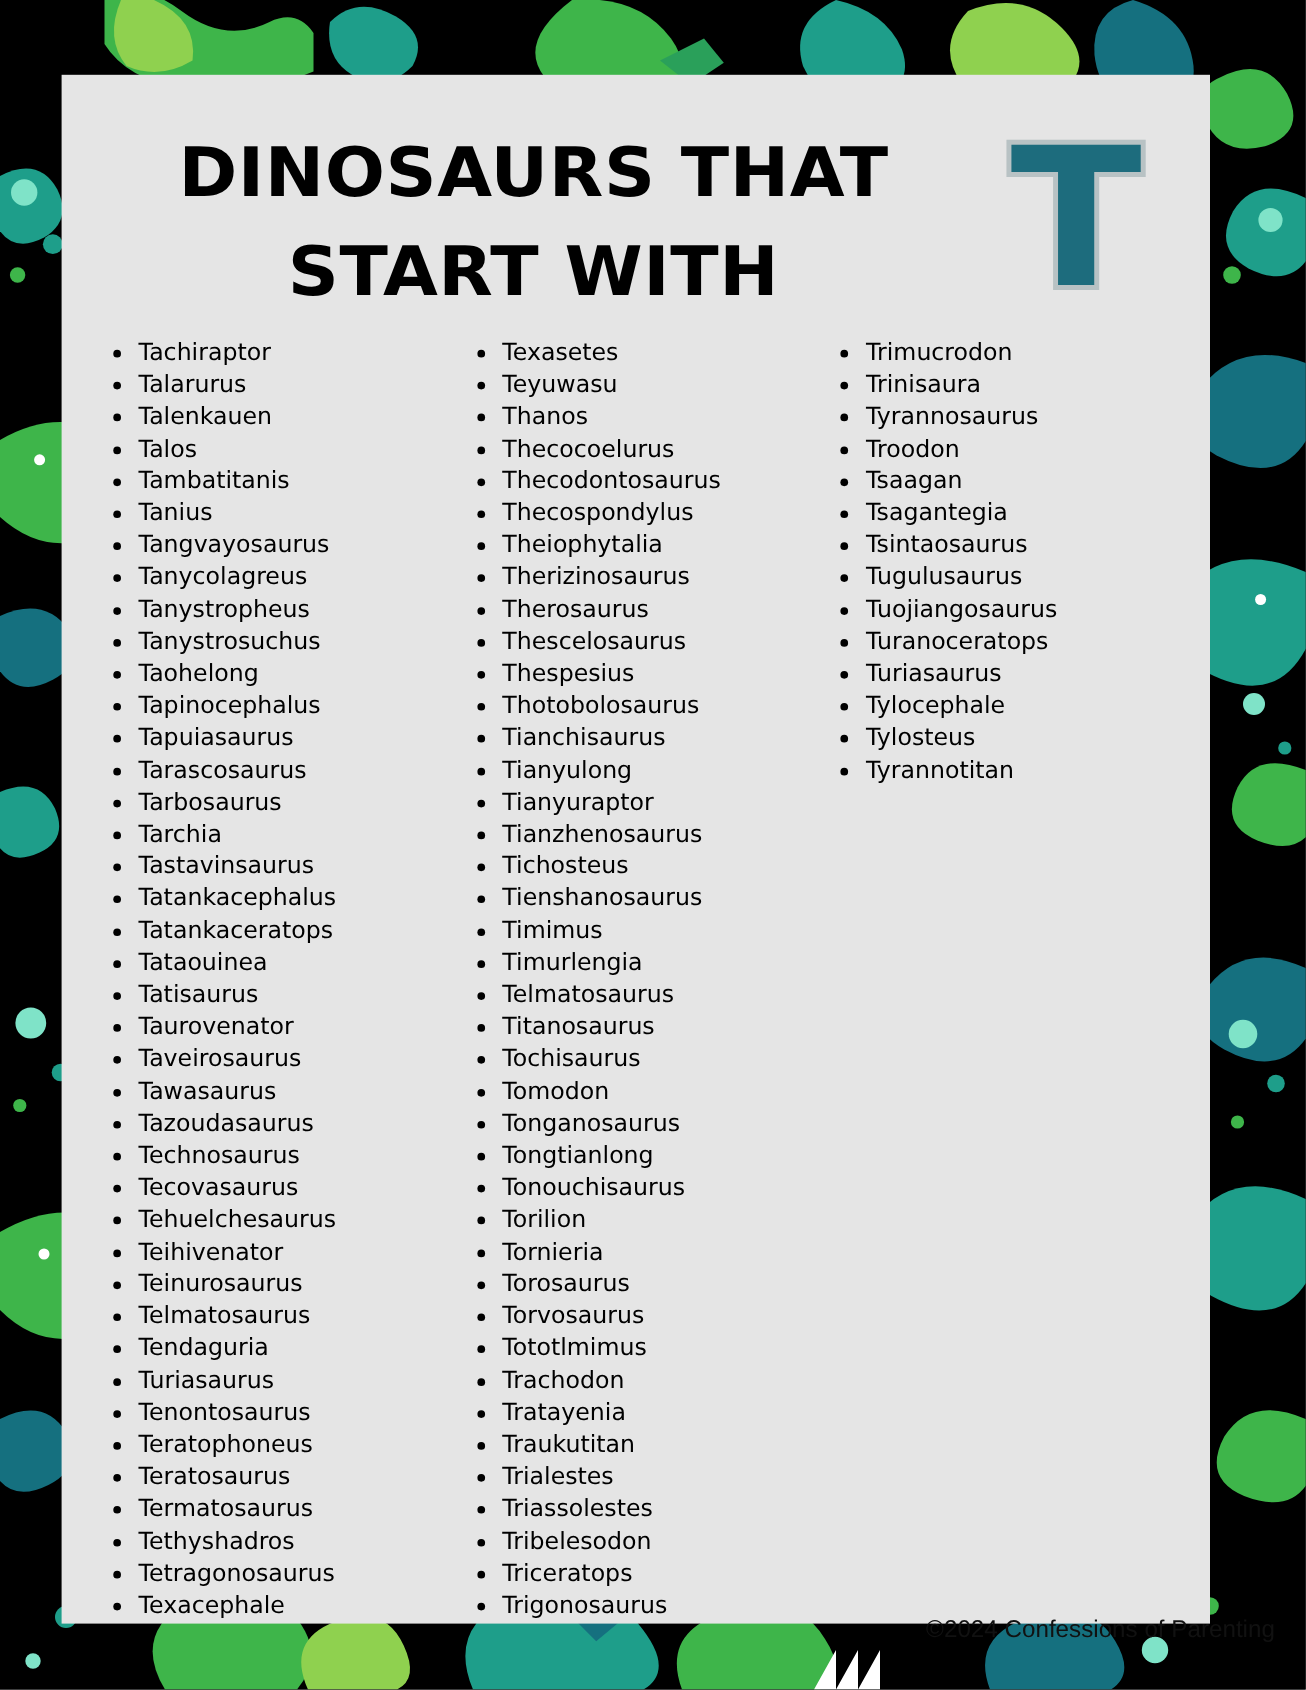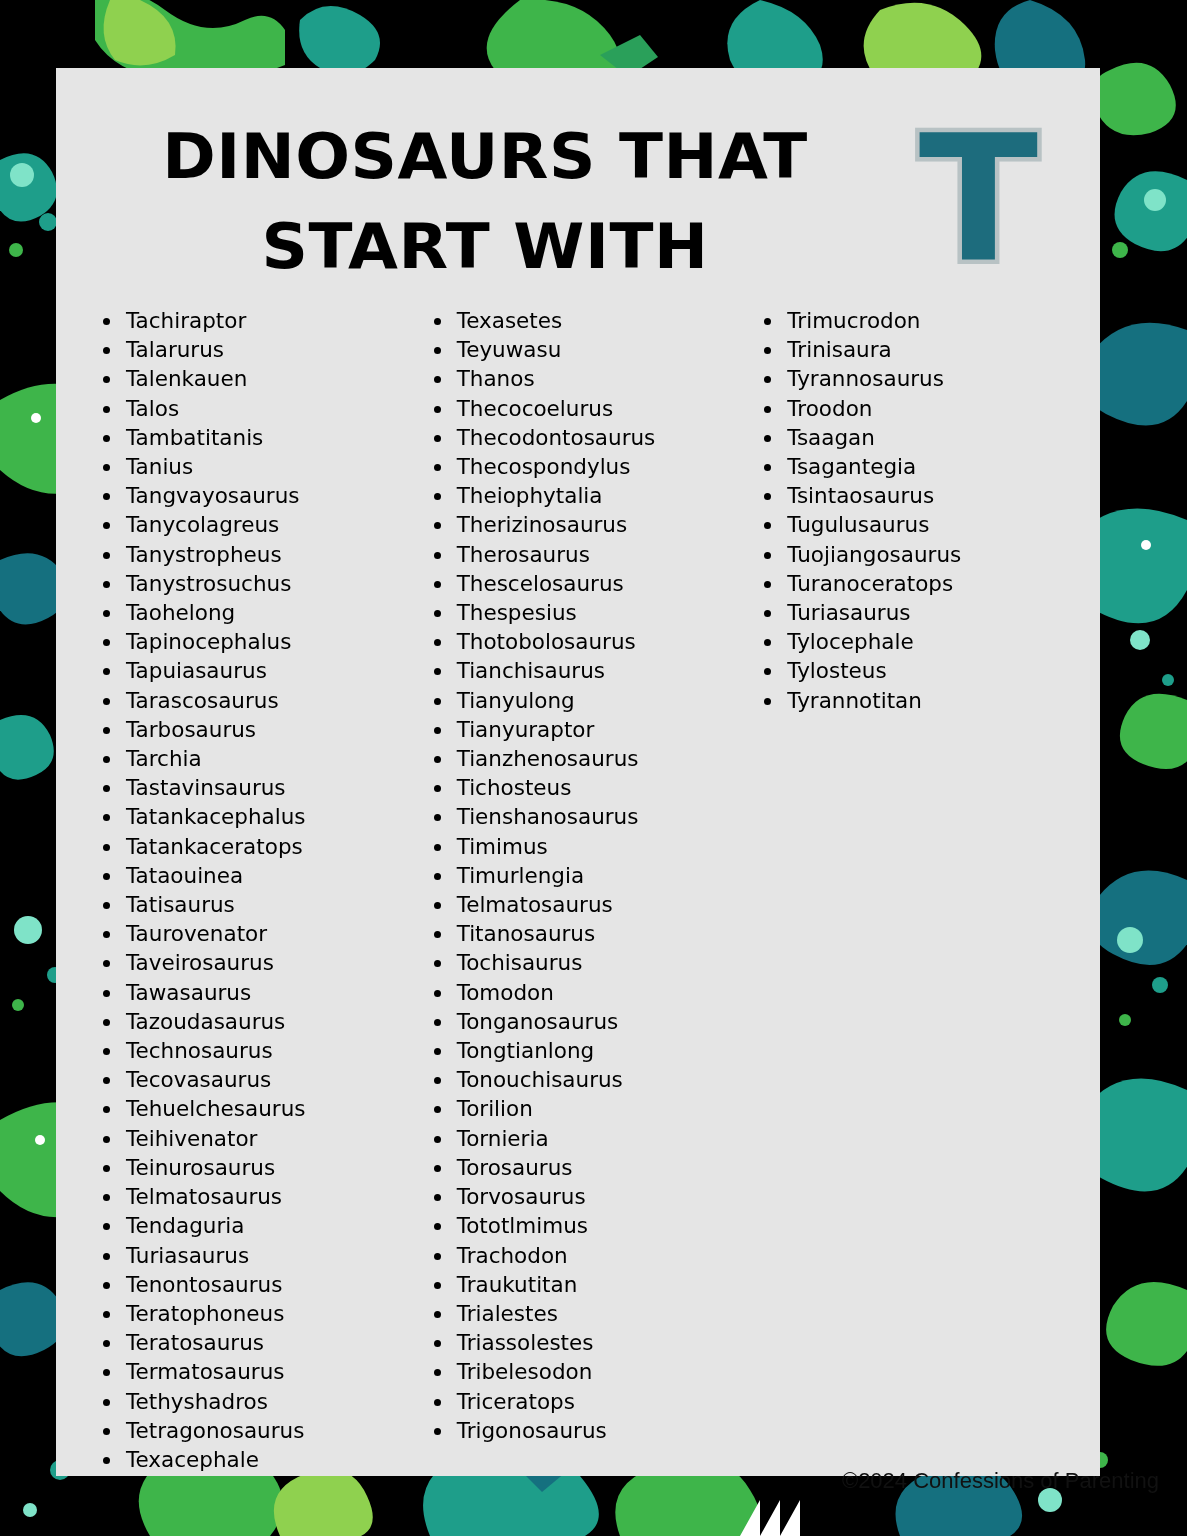--- a/index.html
+++ b/index.html
@@ -268,20 +268,21 @@
         <li>Tomodon</li>
         <li>Tonganosaurus</li>
         <li>Tongtianlong</li>
         <li>Tonouchisaurus</li>
         <li>Torilion</li>
         <li>Tornieria</li>
         <li>Torosaurus</li>
         <li>Torvosaurus</li>
         <li>Tototlmimus</li>
         <li>Trachodon</li>
+        <li>Tratayenia</li>
         <li>Traukutitan</li>
         <li>Trialestes</li>
         <li>Triassolestes</li>
         <li>Tribelesodon</li>
         <li>Triceratops</li>
         <li>Trigonosaurus</li>
       </ul>
     </div>
 
     <div class="col">

